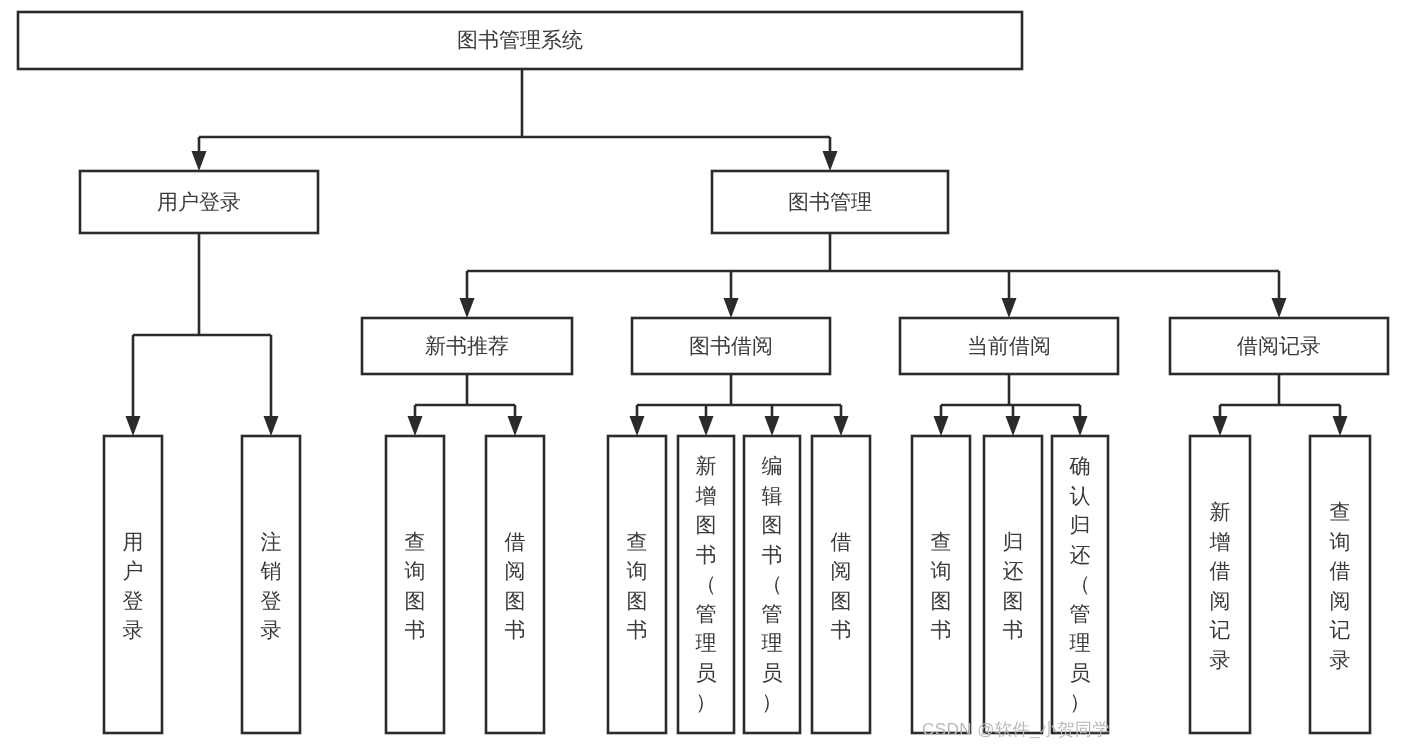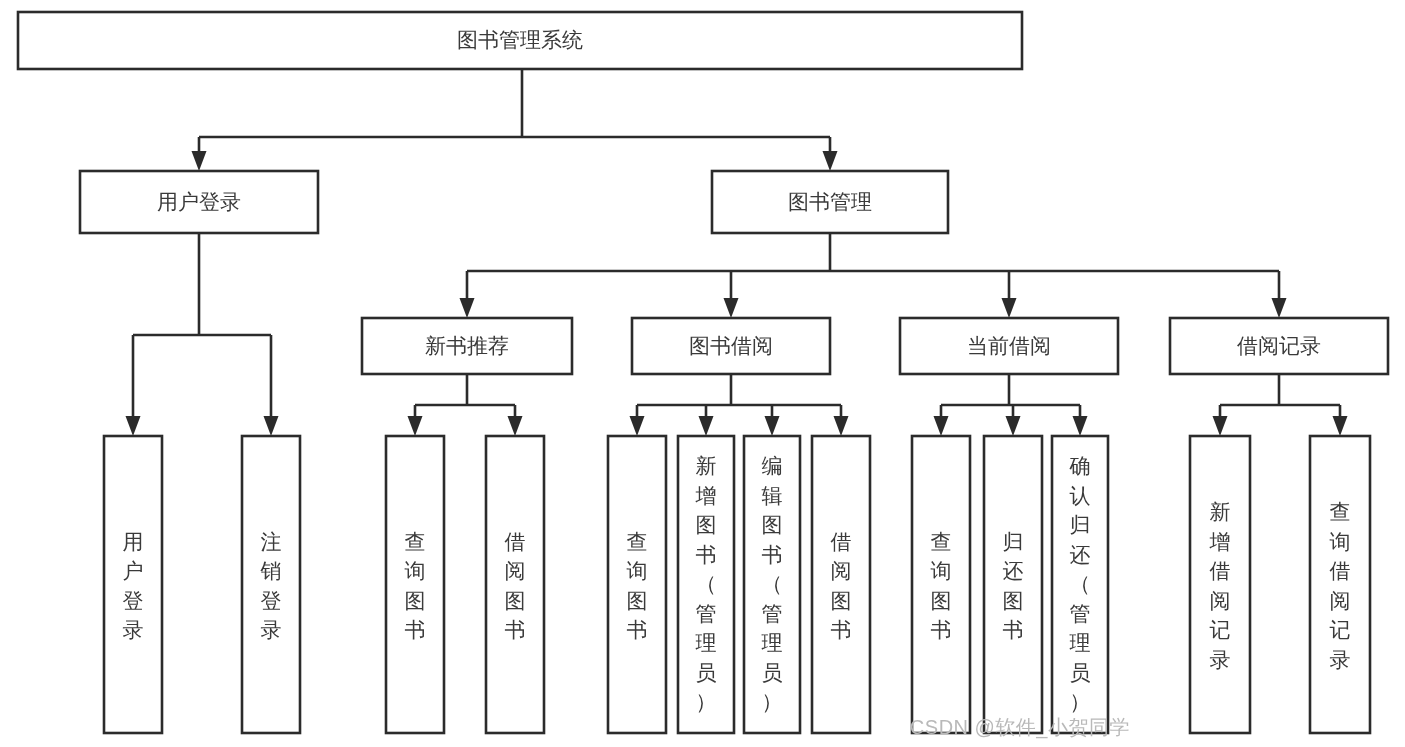--- a/index.html
+++ b/index.html
@@ -52,24 +52,24 @@
     dominant-baseline: middle;
   }
   .node-label-vertical {
     fill: #3a3a3a;
     font-family: "Liberation Sans", "DejaVu Sans", sans-serif;
     font-size: 21px;
     text-anchor: middle;
   }
   .watermark {
     position: absolute;
-    right: 4px;
+    right: 24px;
     bottom: 6px;
     font-family: "Liberation Sans", "DejaVu Sans", sans-serif;
-    font-size: 20px;
+    font-size: 17px;
     color: #b9b9b9;
     letter-spacing: 0.5px;
     white-space: nowrap;
     user-select: none;
   }
 </style>
 </head>
 <body>
 
 <div id="diagram-root">

